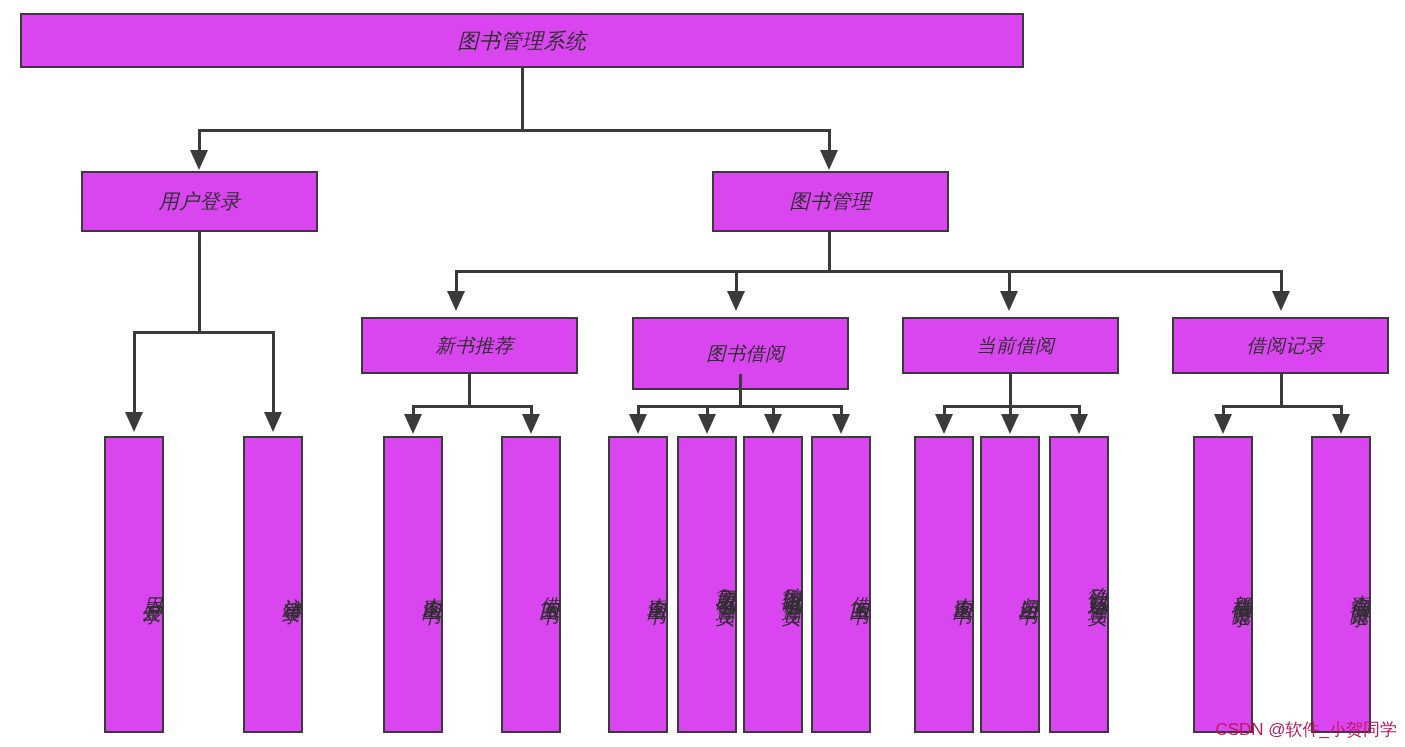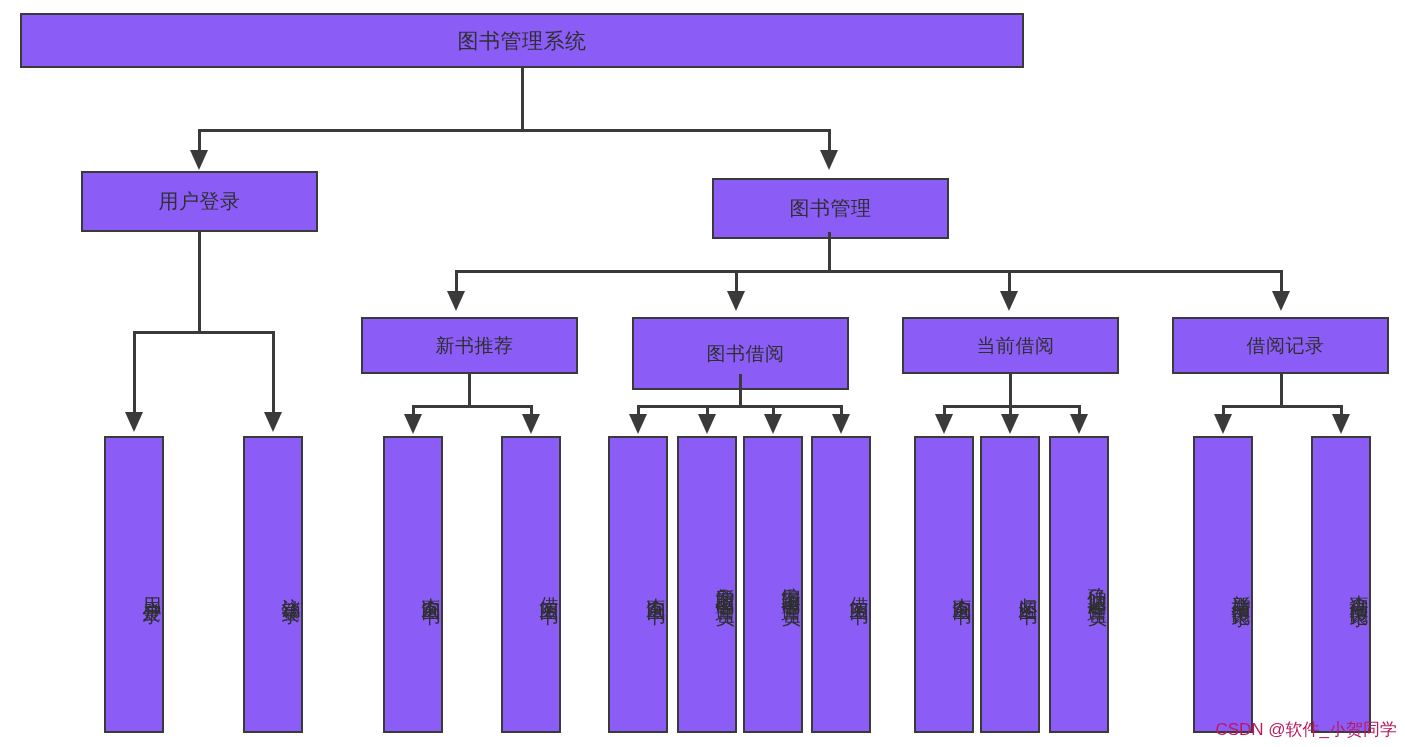--- a/index.html
+++ b/index.html
@@ -16,27 +16,28 @@
     width: 1405px;
     height: 747px;
     background: #ffffff;
     overflow: hidden;
   }
 
   
   .node {
     position: absolute;
     box-sizing: border-box;
-    background: #8b5cf6;
+    background: #d946ef;
     border: 2.5px solid #3a3a3a;
     display: flex;
     align-items: center;
     justify-content: center;
     color: #2f2f2f;
     letter-spacing: 0.5px;
+    font-style: italic;
   }
   .node.root      { font-size: 21px; }
   .node.level1    { font-size: 20px; }
   .node.level2    { font-size: 19px; padding-left: 10px; }
 
   
   .node.leaf {
     writing-mode: vertical-rl;
     text-orientation: upright;
     -webkit-writing-mode: vertical-rl;
@@ -95,21 +96,21 @@
 
   <div class="vline" style="left:198px; top:129px; height:24px;"></div>
   <div class="arrow" style="left:190px; top:150px;"></div>
   <div class="vline" style="left:828px; top:129px; height:24px;"></div>
   <div class="arrow" style="left:820px; top:150px;"></div>
 
   <div class="node level1" style="left:81px; top:171px; width:237px; height:61px;">
     <span>用户登录</span>
   </div>
 
-  <div class="node level1" style="left:712px; top:171px; width:237px; height:61px;margin-top:7px;">
+  <div class="node level1" style="left:712px; top:171px; width:237px; height:61px;">
     <span>图书管理</span>
   </div>
 
   <div class="vline" style="left:198px; top:232px; height:101px;"></div>
   <div class="hline" style="left:133px; top:331px; width:142px;"></div>
   <div class="vline" style="left:133px; top:331px; height:85px;"></div>
   <div class="arrow" style="left:125px; top:412px;"></div>
   <div class="vline" style="left:272px; top:331px; height:85px;"></div>
   <div class="arrow" style="left:264px; top:412px;"></div>
 

